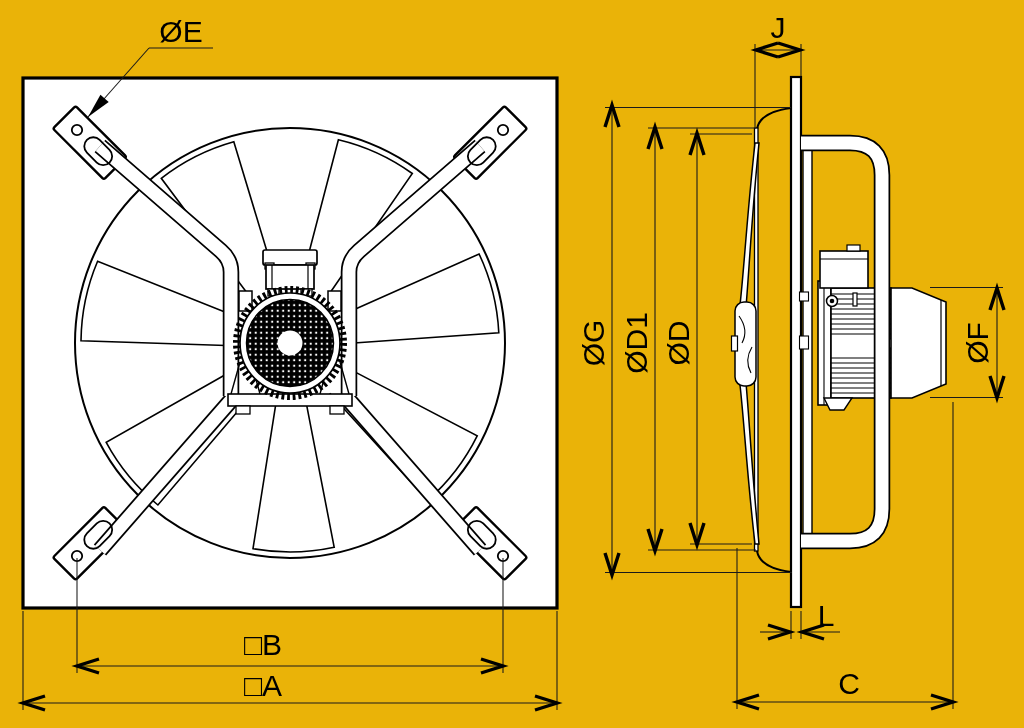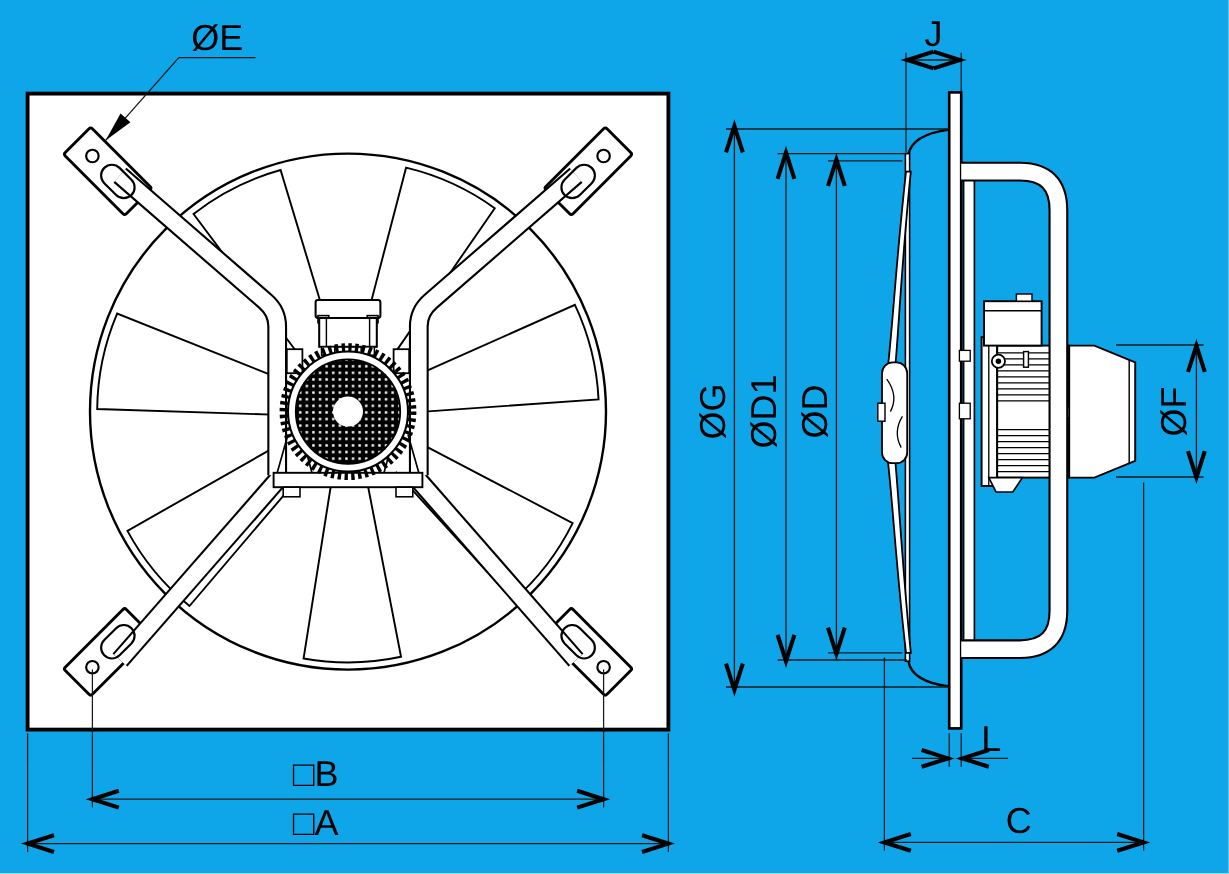--- a/index.html
+++ b/index.html
@@ -1,16 +1,16 @@
 <!DOCTYPE html>
 <html><head>
 <meta charset="utf-8">
 <style>
   html,body{margin:0;padding:0;background:#ffffff;}
-  #stage{position:relative;width:1024px;height:728px;background:#0ea5e9;overflow:hidden;}
+  #stage{position:relative;width:1024px;height:728px;background:#eab308;overflow:hidden;}
   svg{display:block;}
   text{font-family:"Liberation Sans","DejaVu Sans",sans-serif;font-size:30px;fill:#000;}
   .dim{stroke:#1a1a1a;stroke-width:1.1;fill:none;}
   .ext{stroke:#1a1a1a;stroke-width:1.05;fill:none;}
   .w{fill:#ffffff;stroke:#000000;}
   .ln{fill:none;stroke:#000000;}
 </style>
 </head>
 <body>
 

